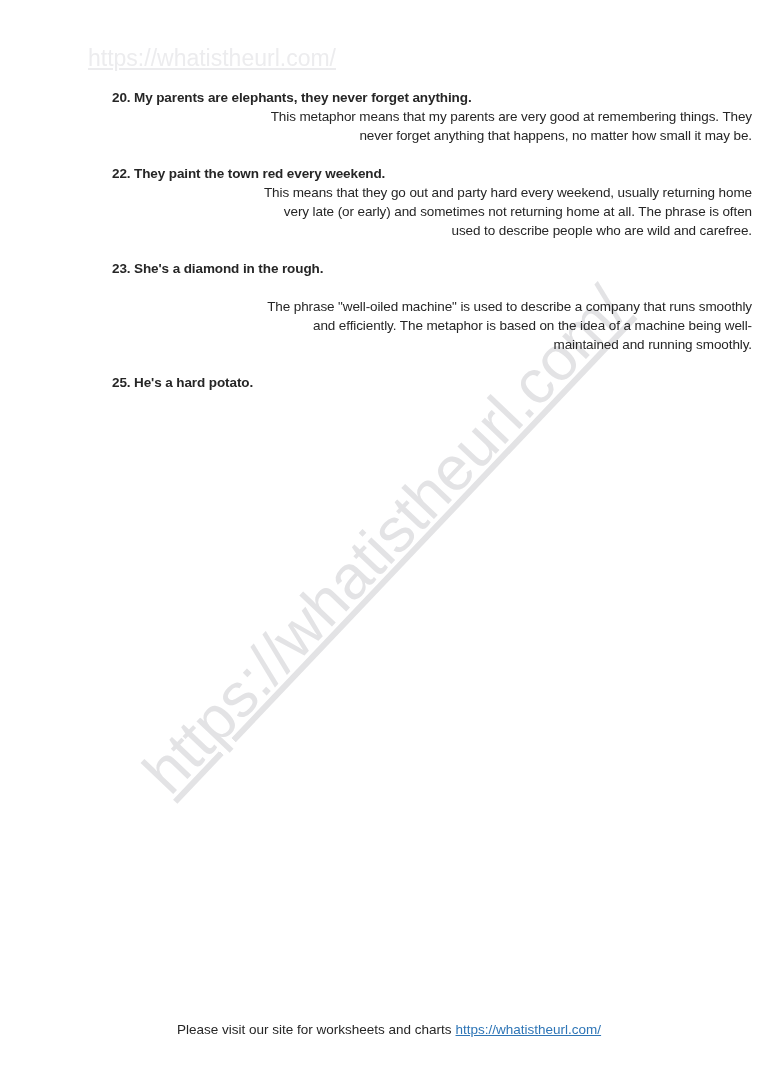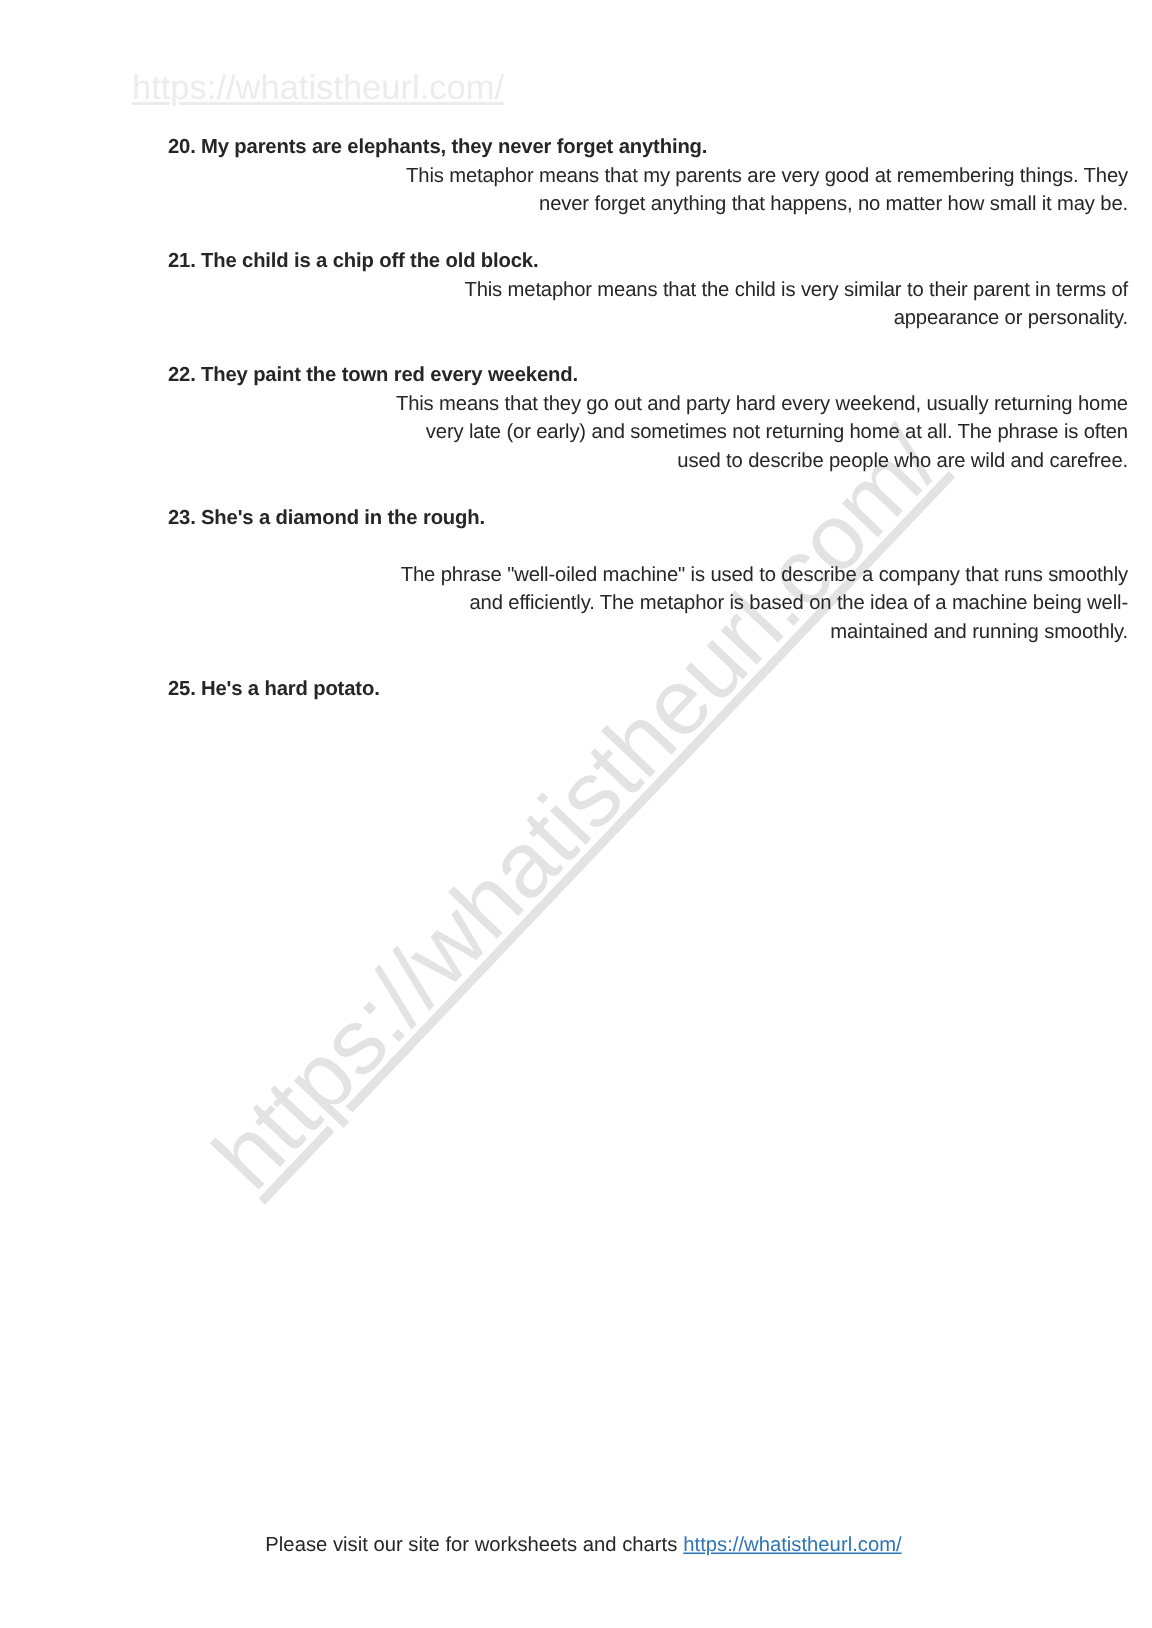--- a/index.html
+++ b/index.html
@@ -107,25 +107,20 @@
   <div class="watermark-diagonal">https://whatistheurl.com/</div>
 
   <main class="content">
 
     <article class="item">
       <div class="item-title"><span class="num">20.</span><span>My parents are elephants, they never forget anything.</span></div>
       <div class="item-body">This metaphor means that my parents are very good at remembering things. They
 never forget anything that happens, no matter how small it may be.</div>
     </article>
 
-    <article class="item">
-      <div class="item-title"><span class="num">21.</span><span>The child is a chip off the old block.</span></div>
-      <div class="item-body">This metaphor means that the child is very similar to their parent in terms of
-appearance or personality.</div>
-    </article>
 
     <article class="item">
       <div class="item-title"><span class="num">22.</span><span>They paint the town red every weekend.</span></div>
       <div class="item-body">This means that they go out and party hard every weekend, usually returning home
 very late (or early) and sometimes not returning home at all. The phrase is often
 used to describe people who are wild and carefree.</div>
     </article>
 
     <article class="item">
       <div class="item-title"><span class="num">23.</span><span>She's a diamond in the rough.</span></div>

